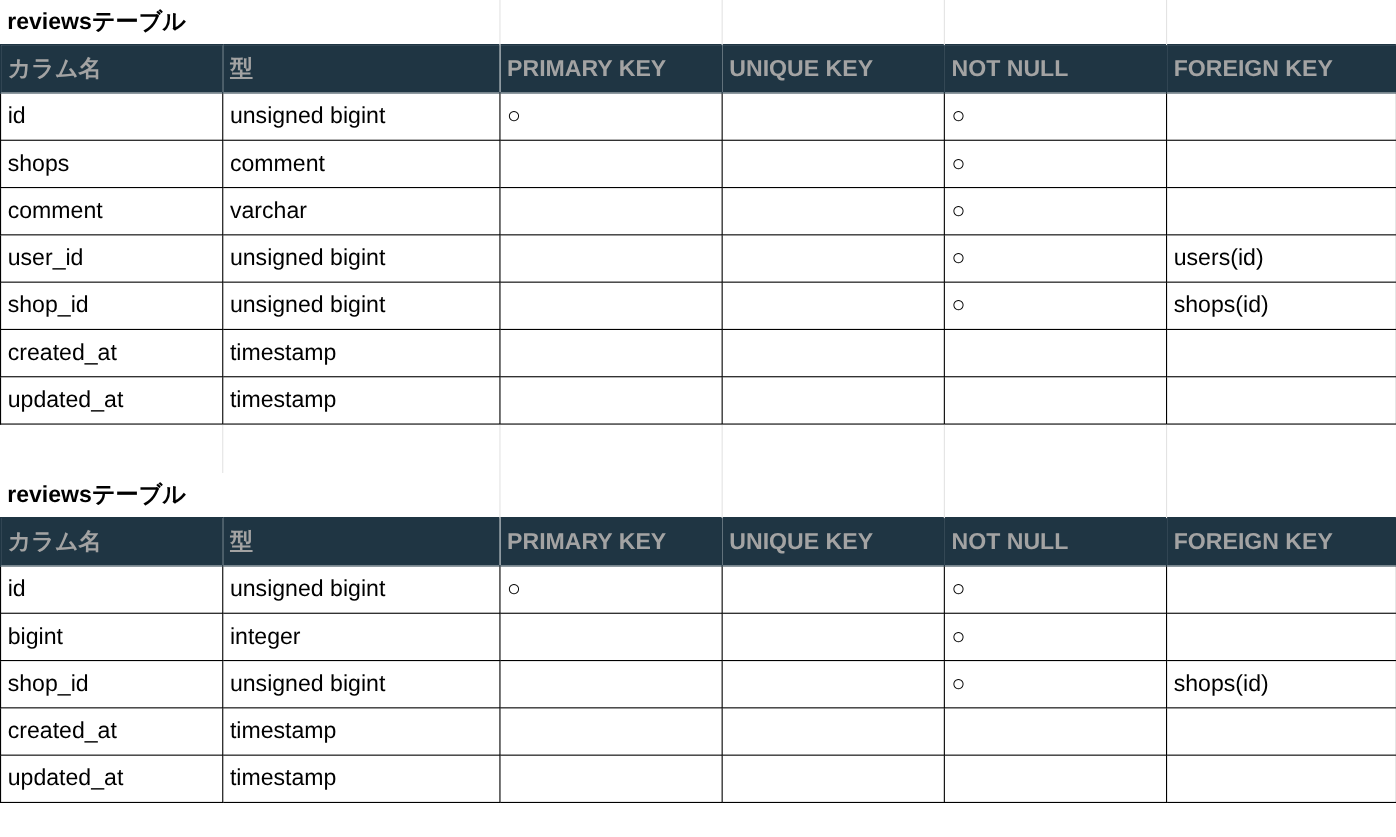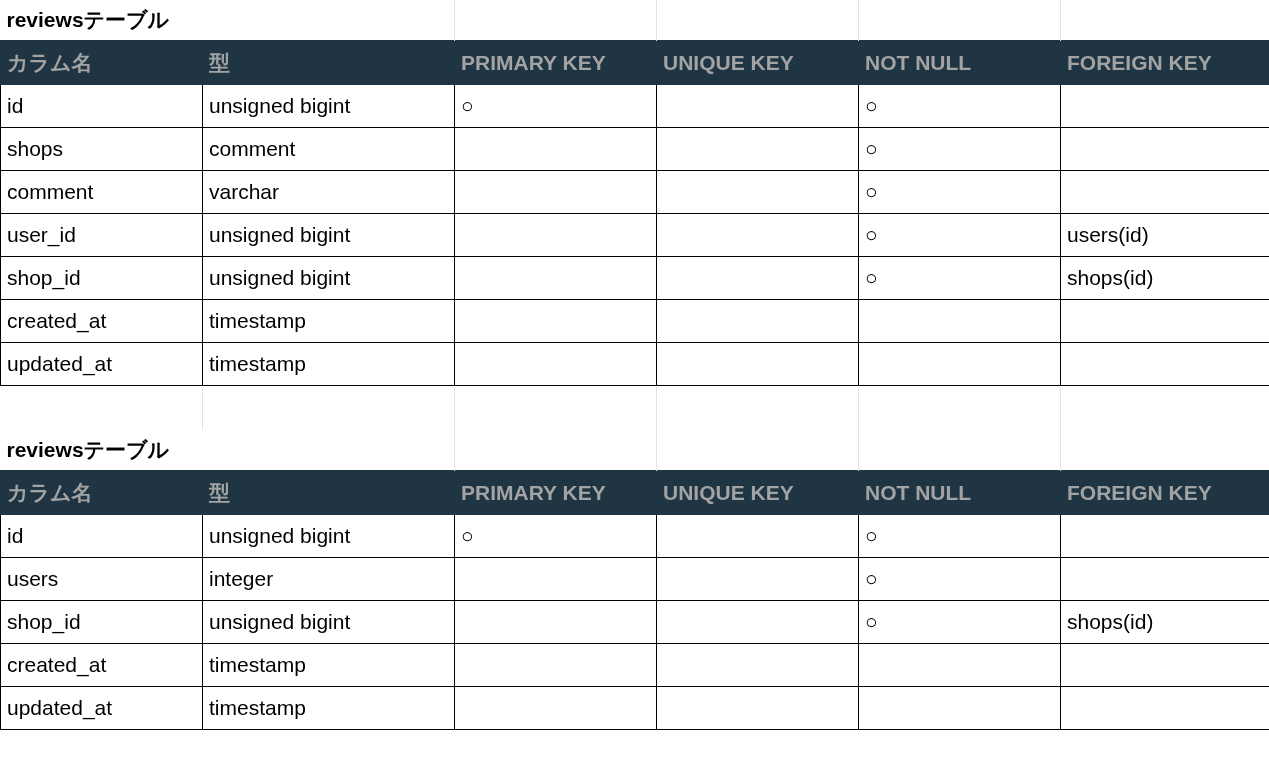--- a/index.html
+++ b/index.html
@@ -187,21 +187,21 @@
 
       <tr>
         <td class="pad-left">id</td>
         <td class="pad-left">unsigned bigint</td>
         <td class="mark pad-left">○</td>
         <td class="mark pad-left"></td>
         <td class="mark pad-left">○</td>
         <td class="pad-left"></td>
       </tr>
       <tr>
-        <td class="pad-left">users</td>
+        <td class="pad-left">bigint</td>
         <td class="pad-left">integer</td>
         <td class="mark pad-left"></td>
         <td class="mark pad-left"></td>
         <td class="mark pad-left">○</td>
         <td class="pad-left"></td>
       </tr>
       <tr>
         <td class="pad-left">shop_id</td>
         <td class="pad-left">unsigned bigint</td>
         <td class="mark pad-left"></td>

